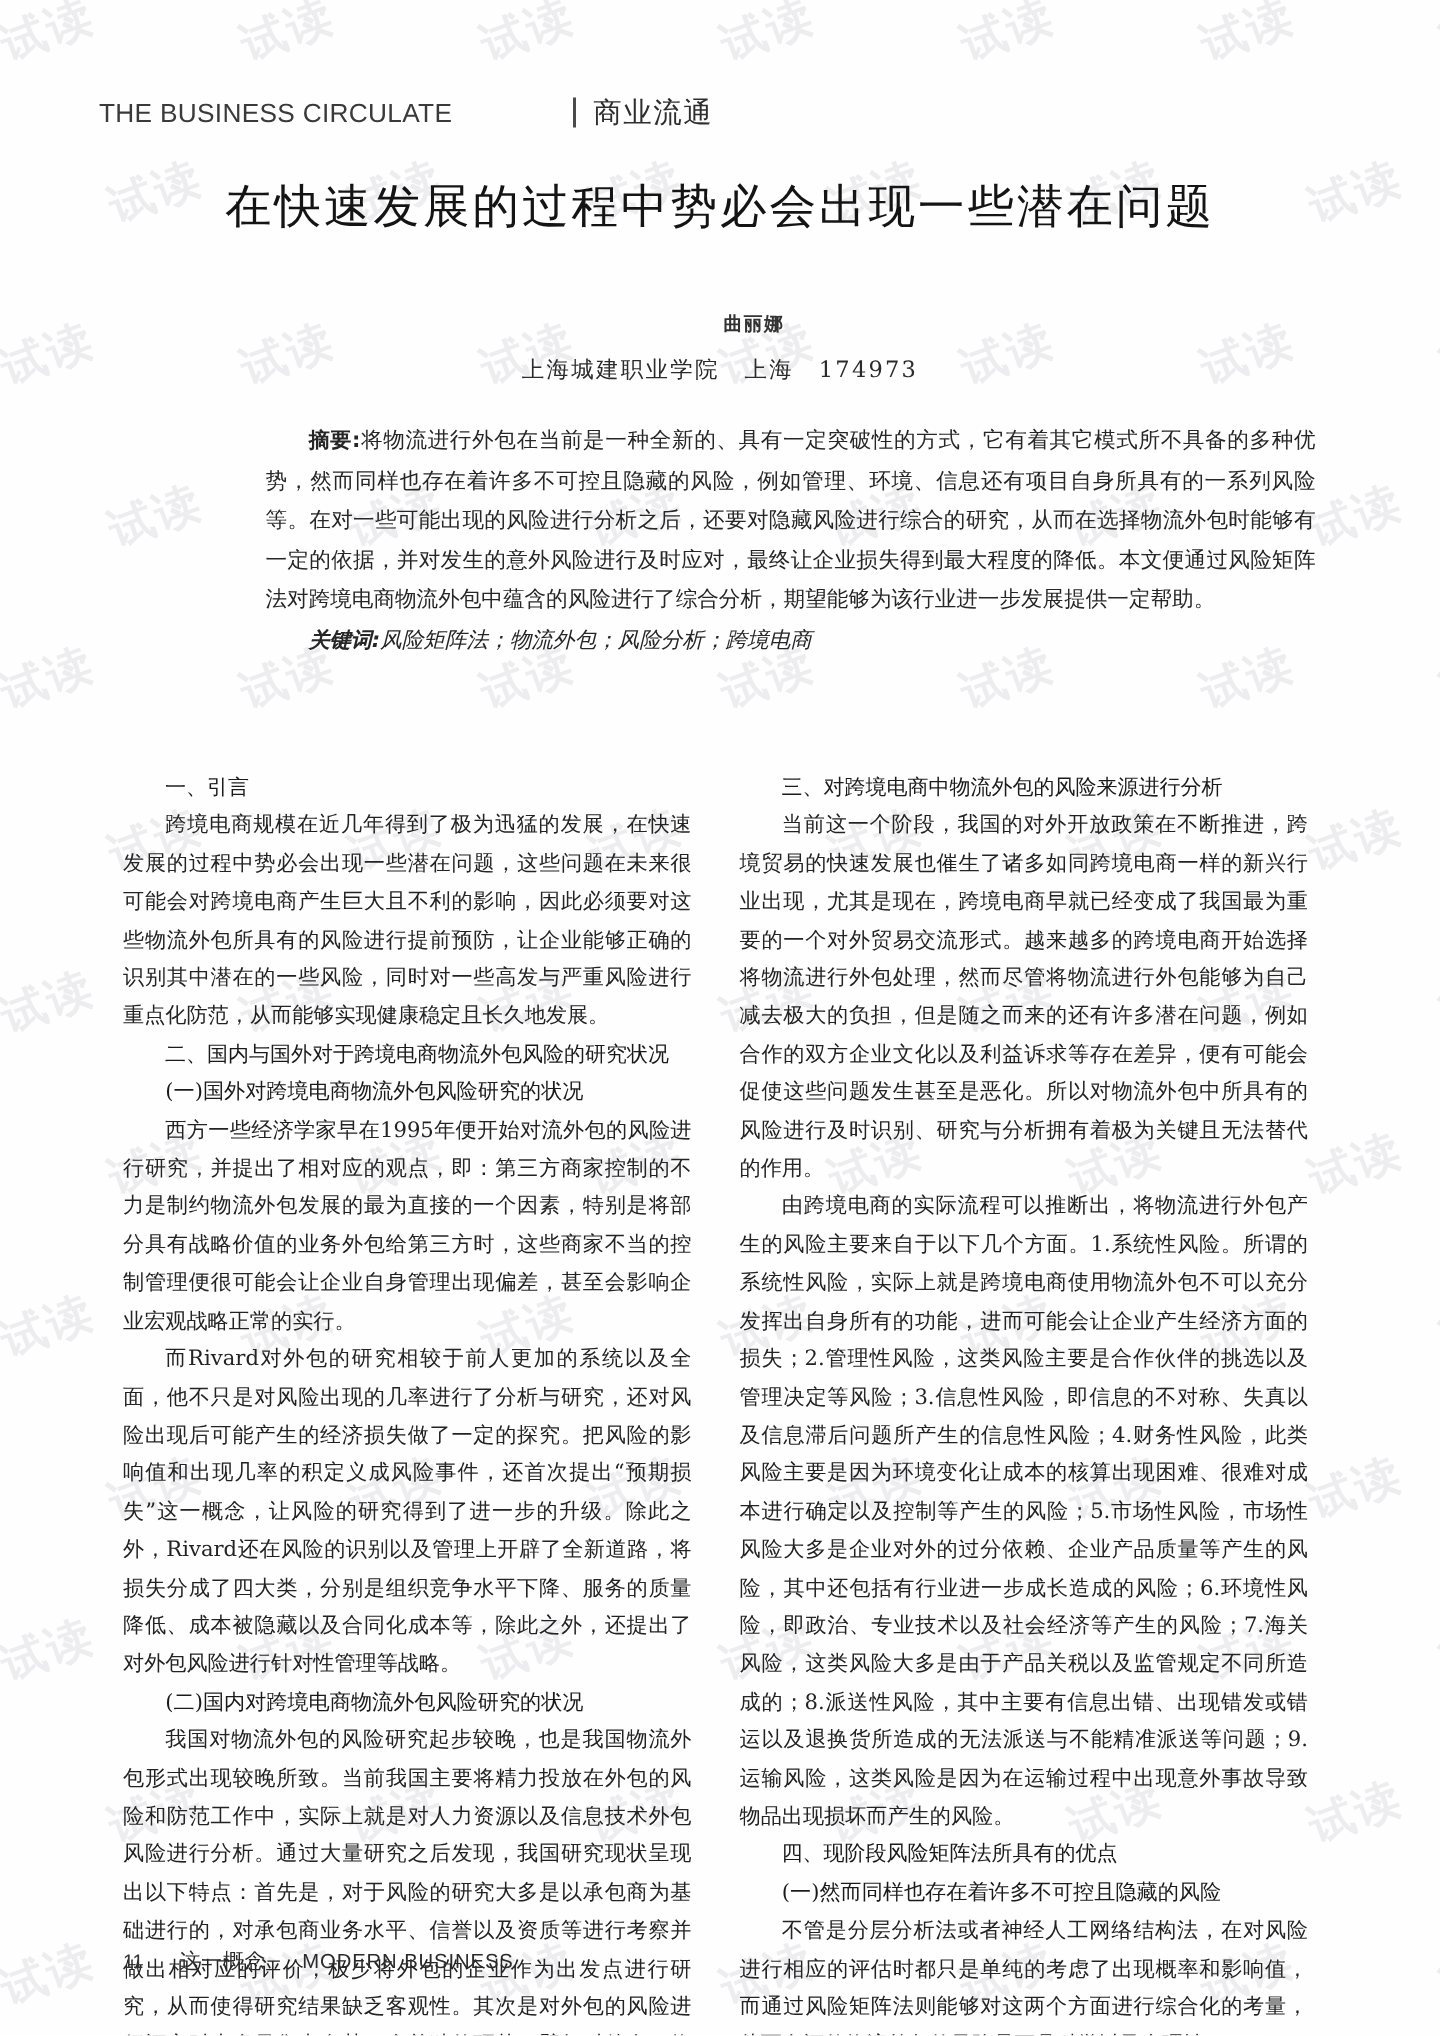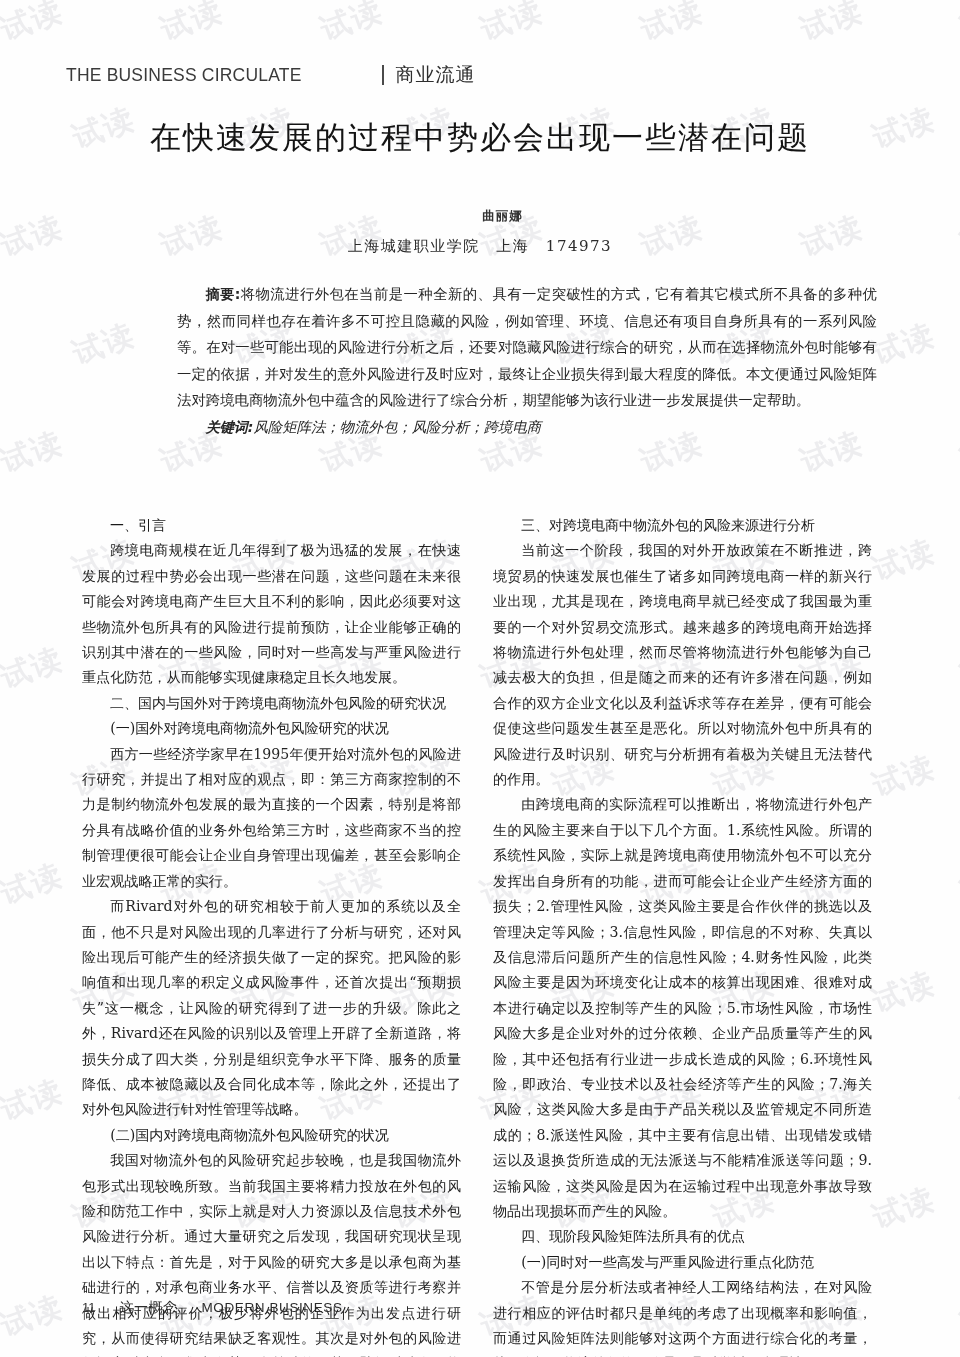--- a/index.html
+++ b/index.html
@@ -331,21 +331,21 @@
         <p class="body-p">西方一些经济学家早在1995年便开始对流外包的风险进行研究，并提出了相对应的观点，即：第三方商家控制的不力是制约物流外包发展的最为直接的一个因素，特别是将部分具有战略价值的业务外包给第三方时，这些商家不当的控制管理便很可能会让企业自身管理出现偏差，甚至会影响企业宏观战略正常的实行。</p>
         <p class="body-p">而Rivard对外包的研究相较于前人更加的系统以及全面，他不只是对风险出现的几率进行了分析与研究，还对风险出现后可能产生的经济损失做了一定的探究。把风险的影响值和出现几率的积定义成风险事件，还首次提出“预期损失”这一概念，让风险的研究得到了进一步的升级。除此之外，Rivard还在风险的识别以及管理上开辟了全新道路，将损失分成了四大类，分别是组织竞争水平下降、服务的质量降低、成本被隐藏以及合同化成本等，除此之外，还提出了对外包风险进行针对性管理等战略。</p>
         <p class="h-sub">(二)国内对跨境电商物流外包风险研究的状况</p>
         <p class="body-p">我国对物流外包的风险研究起步较晚，也是我国物流外包形式出现较晚所致。当前我国主要将精力投放在外包的风险和防范工作中，实际上就是对人力资源以及信息技术外包风险进行分析。通过大量研究之后发现，我国研究现状呈现出以下特点：首先是，对于风险的研究大多是以承包商为基础进行的，对承包商业务水平、信誉以及资质等进行考察并做出相对应的评价，极少将外包的企业作为出发点进行研究，从而使得研究结果缺乏客观性。其次是对外包的风险进行评定时大多只集中在某一个单独的环节，譬如对储存、物流信息以及运输风险所进行的分析等，不够客观以及全面。</p>
       </div>
     <div class="col" id="col-right">
         <p class="h-sec">三、对跨境电商中物流外包的风险来源进行分析</p>
         <p class="body-p">当前这一个阶段，我国的对外开放政策在不断推进，跨境贸易的快速发展也催生了诸多如同跨境电商一样的新兴行业出现，尤其是现在，跨境电商早就已经变成了我国最为重要的一个对外贸易交流形式。越来越多的跨境电商开始选择将物流进行外包处理，然而尽管将物流进行外包能够为自己减去极大的负担，但是随之而来的还有许多潜在问题，例如合作的双方企业文化以及利益诉求等存在差异，便有可能会促使这些问题发生甚至是恶化。所以对物流外包中所具有的风险进行及时识别、研究与分析拥有着极为关键且无法替代的作用。</p>
         <p class="body-p">由跨境电商的实际流程可以推断出，将物流进行外包产生的风险主要来自于以下几个方面。1.系统性风险。所谓的系统性风险，实际上就是跨境电商使用物流外包不可以充分发挥出自身所有的功能，进而可能会让企业产生经济方面的损失；2.管理性风险，这类风险主要是合作伙伴的挑选以及管理决定等风险；3.信息性风险，即信息的不对称、失真以及信息滞后问题所产生的信息性风险；4.财务性风险，此类风险主要是因为环境变化让成本的核算出现困难、很难对成本进行确定以及控制等产生的风险；5.市场性风险，市场性风险大多是企业对外的过分依赖、企业产品质量等产生的风险，其中还包括有行业进一步成长造成的风险；6.环境性风险，即政治、专业技术以及社会经济等产生的风险；7.海关风险，这类风险大多是由于产品关税以及监管规定不同所造成的；8.派送性风险，其中主要有信息出错、出现错发或错运以及退换货所造成的无法派送与不能精准派送等问题；9.运输风险，这类风险是因为在运输过程中出现意外事故导致物品出现损坏而产生的风险。</p>
         <p class="h-sec">四、现阶段风险矩阵法所具有的优点</p>
-        <p class="h-sub">(一)同时对一些高发与严重风险进行重点化防范</p>
+        <p class="h-sub">(一)然而同样也存在着许多不可控且隐藏的风险</p>
         <p class="body-p">不管是分层分析法或者神经人工网络结构法，在对风险进行相应的评估时都只是单纯的考虑了出现概率和影响值，而通过风险矩阵法则能够对这两个方面进行综合化的考量，从而在评估物流外包的风险是更具科学以及合理性。</p>
       </div>
   </div>
 
   <div class="footer">
     <span class="footer-num">11</span>
     <span class="footer-cn">这一概念</span>
     <span class="footer-en">MODERN BUSINESS</span>
   </div>
 

